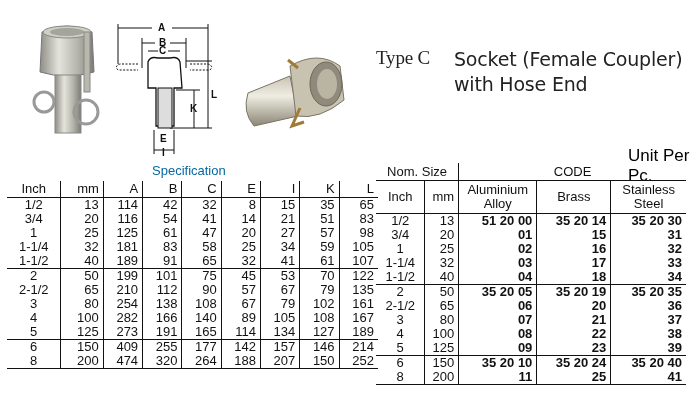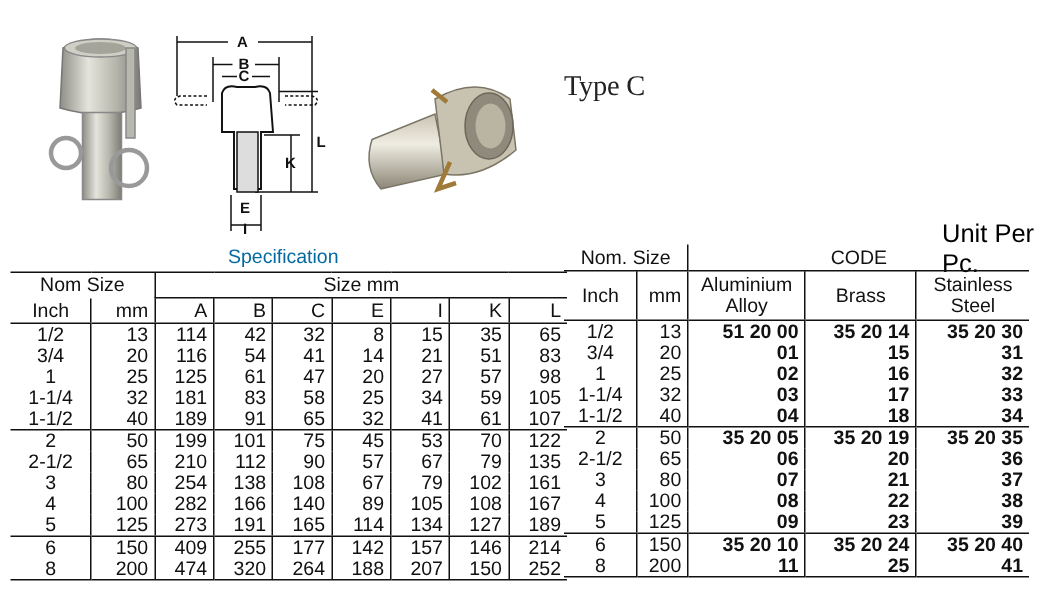--- a/index.html
+++ b/index.html
@@ -102,31 +102,29 @@
   <path d="M8 45 L50 28 L58 68 L14 78 Q2 64 8 45 Z" fill="url(#metal2)" stroke="#7a7565"></path>
   <path d="M50 18 Q78 2 100 18 L104 52 Q80 72 56 68 Z" fill="#c8c2b0" stroke="#7a7565"></path>
   <ellipse cx="86" cy="36" rx="16" ry="22" fill="#8f8a7c" stroke="#6c6758"></ellipse>
   <ellipse cx="87" cy="36" rx="10" ry="15" fill="#bab4a2"></ellipse>
   <path d="M60 60 L52 78 L64 74" fill="none" stroke="#a07a38" stroke-width="3"></path>
   <path d="M58 20 L48 12" stroke="#a07a38" stroke-width="3"></path>
 </svg>
 
 <div class="title-type">Type C</div>
 <div class="title-main">
+  <div>Socket (Female Coupler)</div>
+  <div>with Hose End</div>
 </div>
 
 <div class="unit">Unit Per Pc.</div>
 <div class="spec-title">Specification</div>
 
 <table class="t" id="spec">
   <thead>
-    <tr>
-      <th class="ht" colspan="2">Nom Size</th>
-      <th class="ht vl hb" colspan="7">Size mm</th>
-    </tr>
     <tr class="hdr2">
       <th class="c0 hb">Inch</th>
       <th class="c1 vl hb">mm</th>
       <th class="cn vl hb">A</th>
       <th class="cn vl hb">B</th>
       <th class="cn vl hb">C</th>
       <th class="cn vl hb">E</th>
       <th class="cn vl hb">I</th>
       <th class="cn vl hb">K</th>
       <th class="cn vl hb">L</th>

